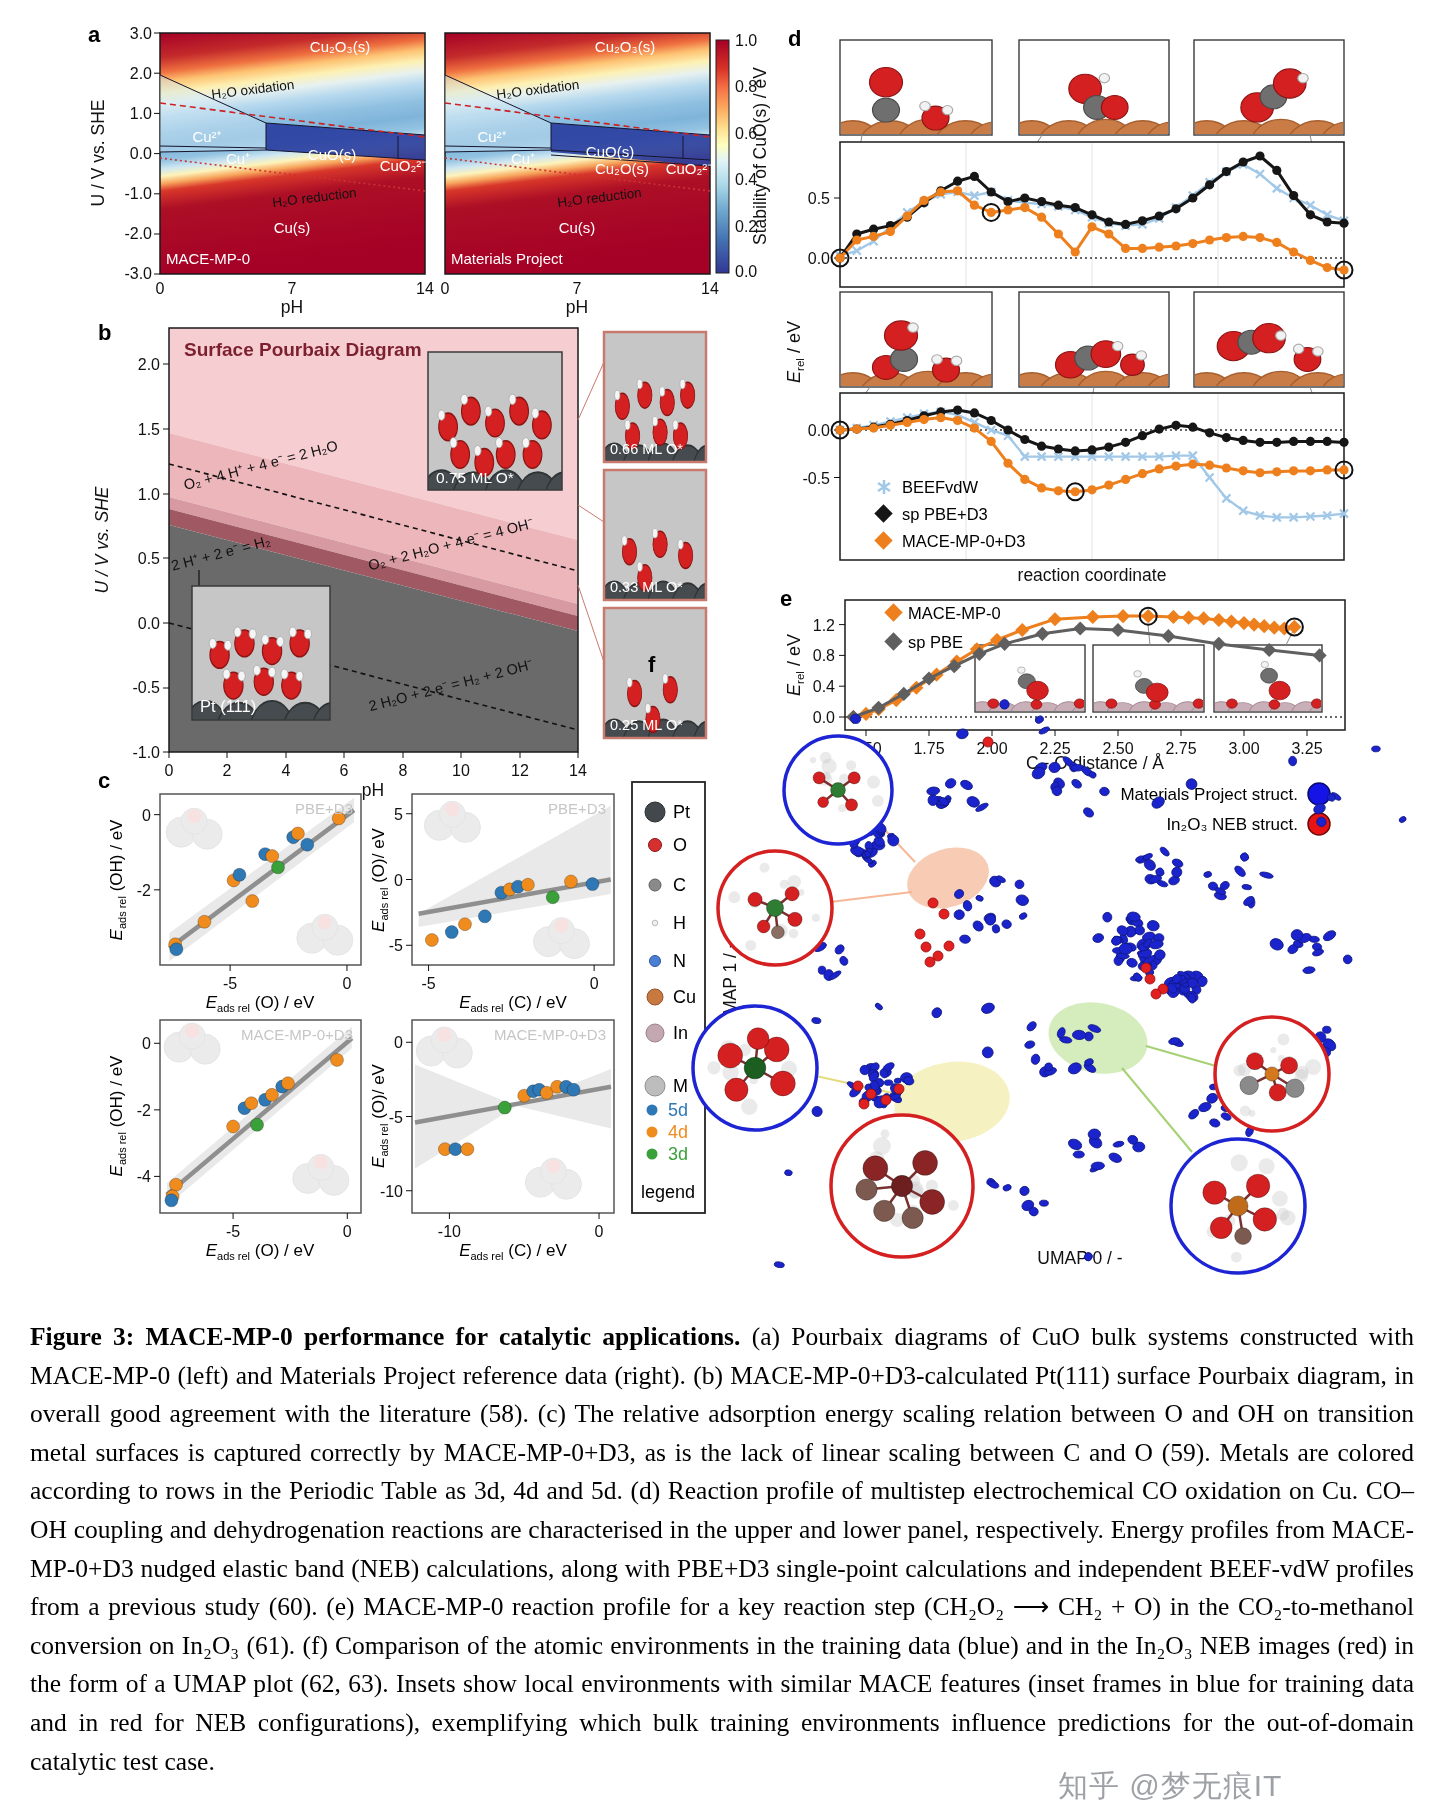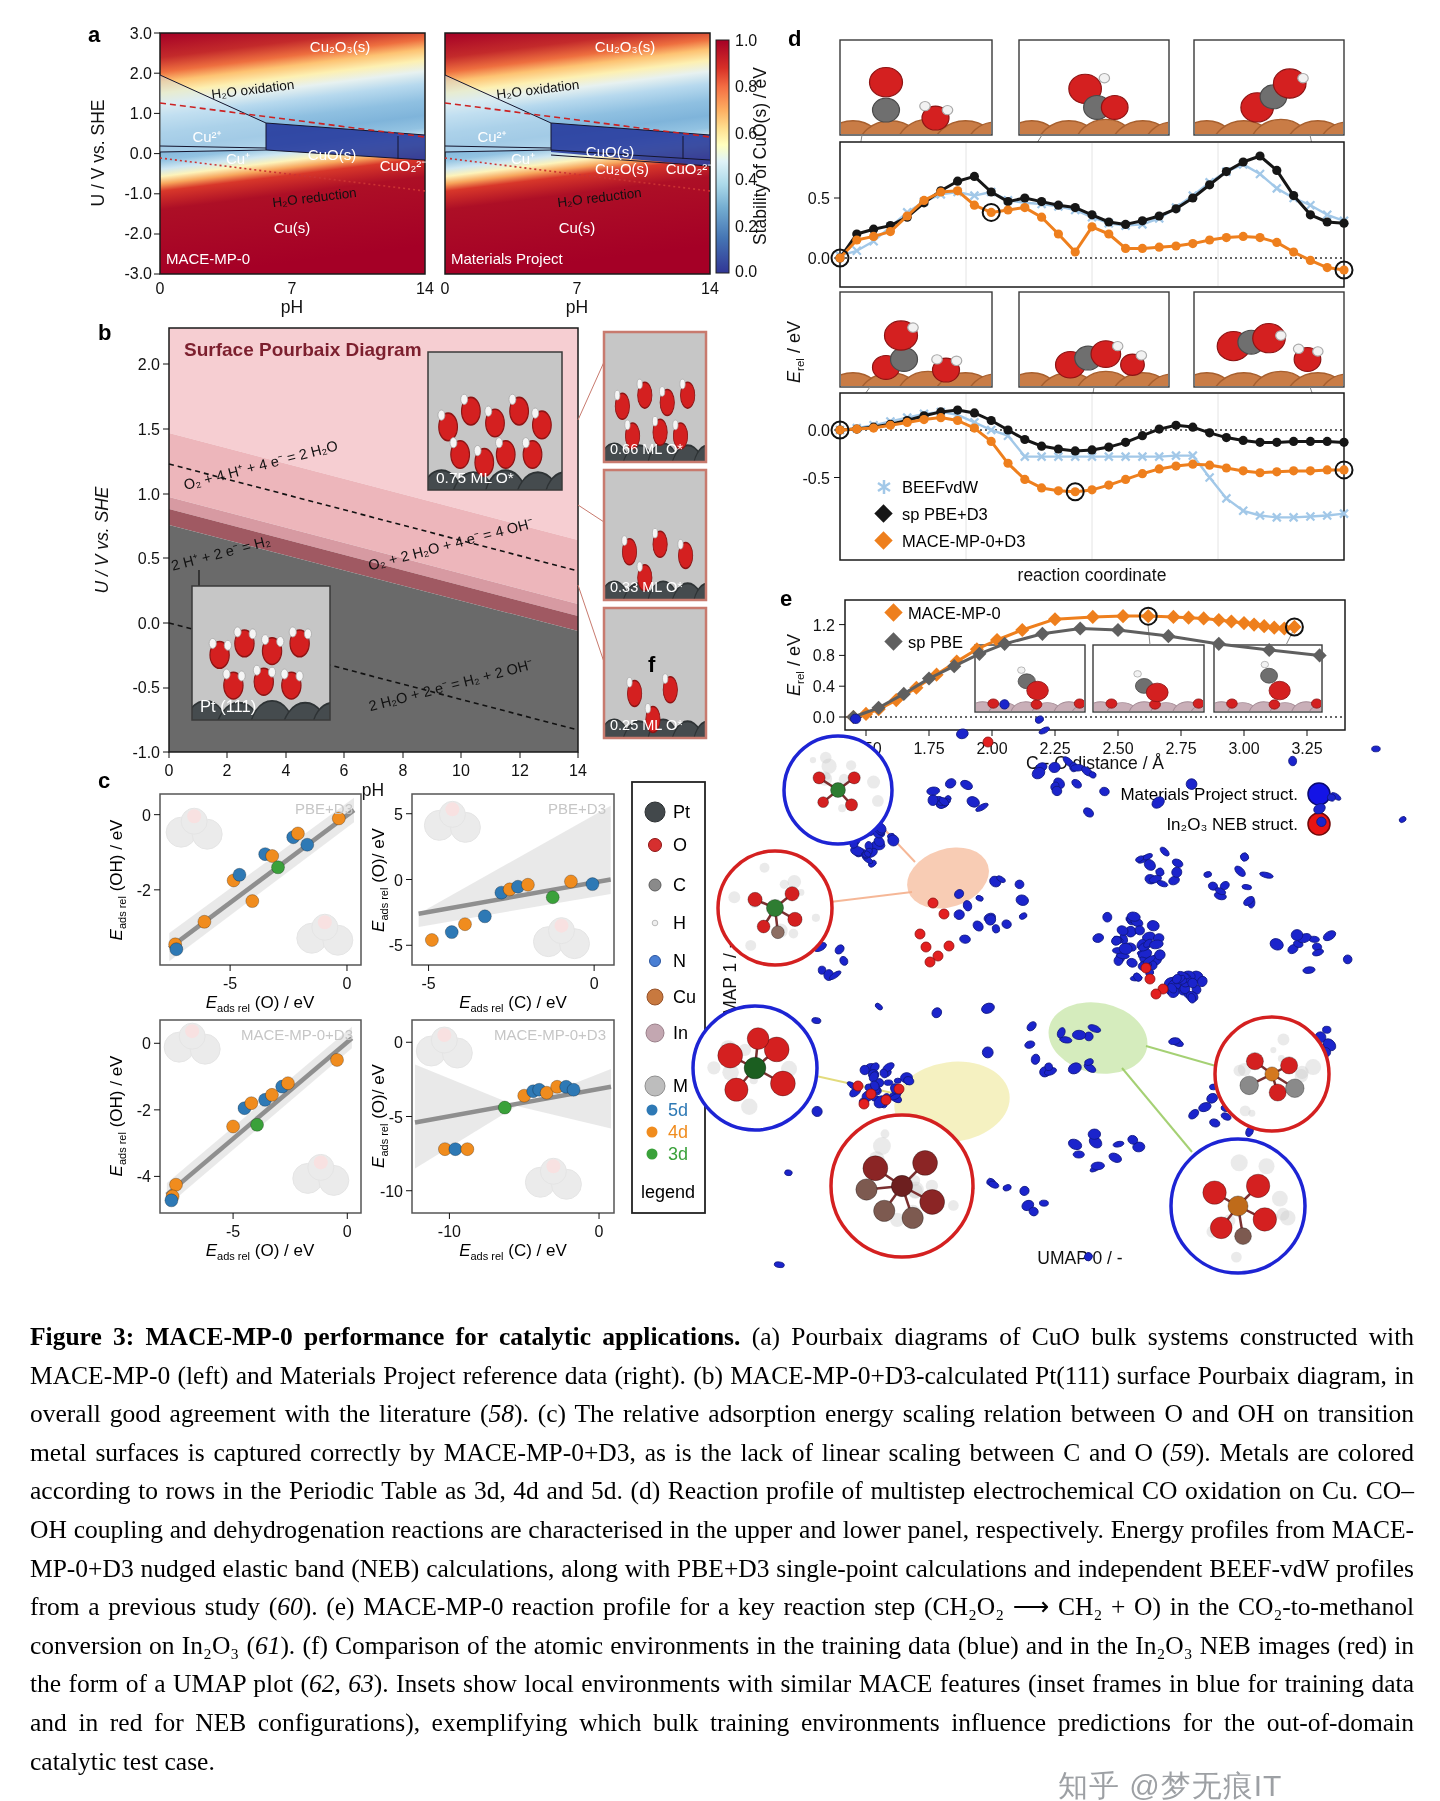--- a/index.html
+++ b/index.html
@@ -7,21 +7,21 @@
         font-family:"Liberation Sans",sans-serif;}
   svg text{font-family:"Liberation Sans",sans-serif;}
   .plab{font-size:22px;font-weight:bold;fill:#000;}
   .tick{font-size:16px;fill:#111;}
   .axlab{font-size:17.5px;fill:#111;}
   .wlab{fill:#ffffff;font-size:15px;}
   .caption{position:absolute;left:30px;top:1318px;width:1384px;
            font-family:"Liberation Serif",serif;font-size:25.5px;line-height:38.6px;
            text-align:justify;color:#000;}
   .caption .b{font-weight:bold;margin-top:16px;}
-  .caption .i{font-style:italic;}
+  .caption .i{}
   .watermark{position:absolute;left:1058px;top:1766px;font-size:30px;
              color:rgba(140,143,148,0.85);letter-spacing:1px;pointer-events:none;}
 </style>
 </head>
 <body>
 
 <div class="page">
 
 <svg width="1440" height="1310" viewBox="0 0 1440 1310" style="position:absolute;left:0;top:0">
   <defs>

